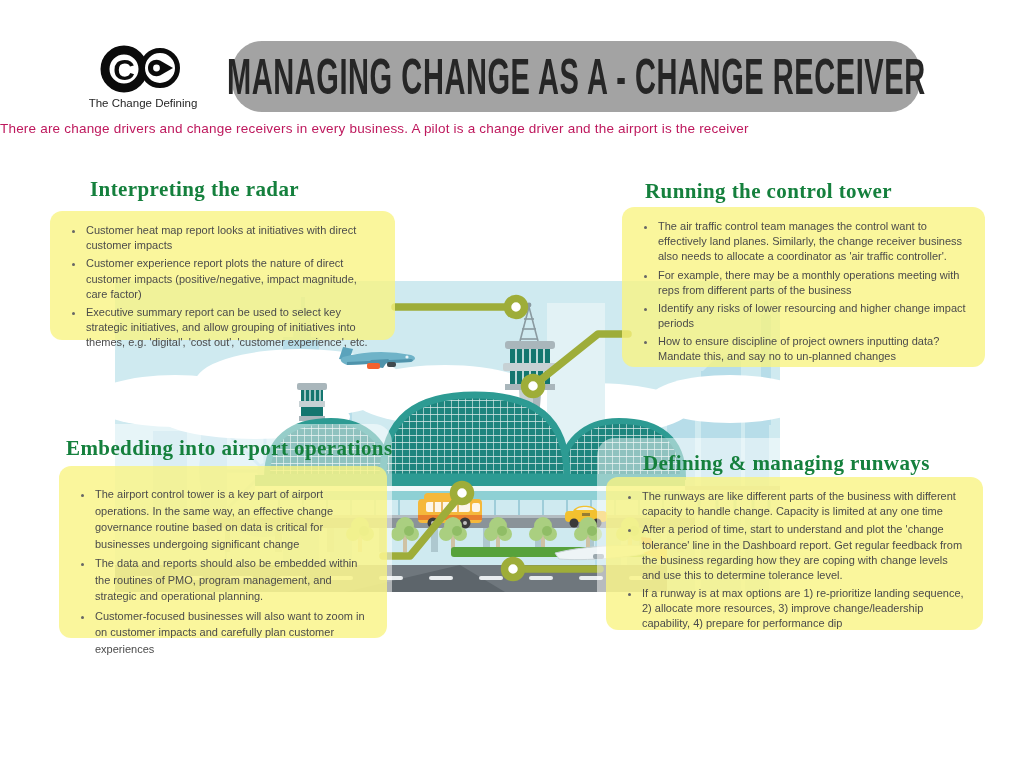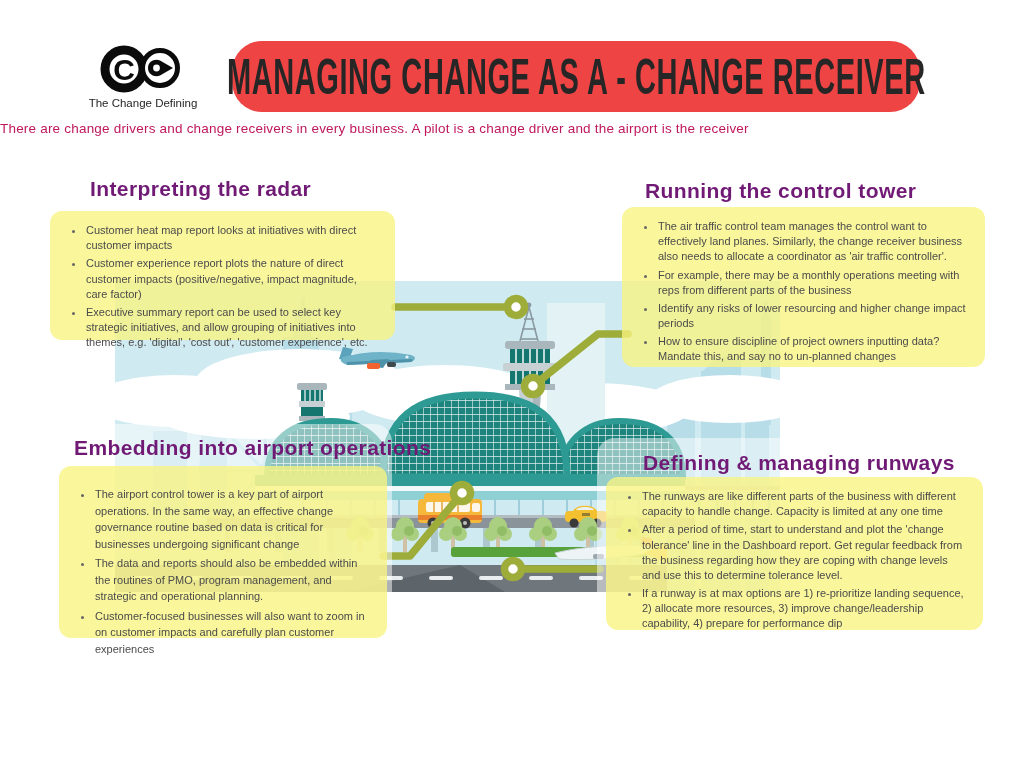--- a/index.html
+++ b/index.html
@@ -1,44 +1,44 @@
 <!DOCTYPE html>
 <html><head>
 <meta charset="utf-8">
 <style>
   *{margin:0;padding:0;box-sizing:border-box}
   html,body{width:1024px;height:768px}
   body{position:relative;background:#ffffff;font-family:"Liberation Sans",sans-serif;overflow:hidden}
   .abs{position:absolute}
 
   
-  .title-banner{left:232px;top:41px;width:688px;height:71px;background:#ef4444;border-radius:30px;
+  .title-banner{left:232px;top:41px;width:688px;height:71px;background:#a3a3a3;border-radius:30px;
     display:flex;align-items:center;justify-content:center}
   .title-text{font-weight:bold;font-size:50px;color:#262626;white-space:nowrap;
     transform:scaleX(.58);letter-spacing:1px}
   .subtitle{left:0;right:0;top:121px;font-size:13.5px;color:#be185d;letter-spacing:.2px}
 
   .logo{left:98px;top:44px;width:90px;height:52px}
   .logo-caption{left:72px;top:97px;width:142px;text-align:center;font-size:11.5px;color:#262626}
 
   
   .illustration{left:115px;top:281px;width:665px;height:311px}
   .connectors{left:0;top:0;width:1024px;height:768px;pointer-events:none}
 
   
   .backdrop{background:rgba(255,255,255,.5);border-radius:18px}
   .backdrop-bl{left:52px;top:424px;width:340px;height:224px}
   .backdrop-br{left:597px;top:438px;width:391px;height:198px}
 
   
-  .section-heading{font-family:Liberation Sans, sans-serif;font-size:21px;font-weight:600;
-    color:#701a75;letter-spacing:.4px;white-space:nowrap}
+  .section-heading{font-family:Liberation Serif, serif;font-size:21px;font-weight:600;
+    color:#15803d;letter-spacing:.4px;white-space:nowrap}
   .h-radar{left:90px;top:177px}
   .h-tower{left:645px;top:179px}
-  .h-ops{left:74px;top:436px}
+  .h-ops{left:66px;top:436px}
   .h-runways{left:643px;top:451px}
 
   
   .note-box{background:rgba(249,243,128,.78);border-radius:12px;color:#4b4b4b;
     font-size:11px;line-height:1.38;padding:12px 14px 22px 10px}
   .note-box ul{margin:0;padding-left:24px;list-style:disc}
   .note-box li{margin-bottom:3px;padding-left:2px}
   .note-box li::marker{color:#666;font-size:9px}
   .box-radar{left:50px;top:211px;width:345px;height:129px}
   .box-tower{left:622px;top:207px;width:363px;height:160px}

